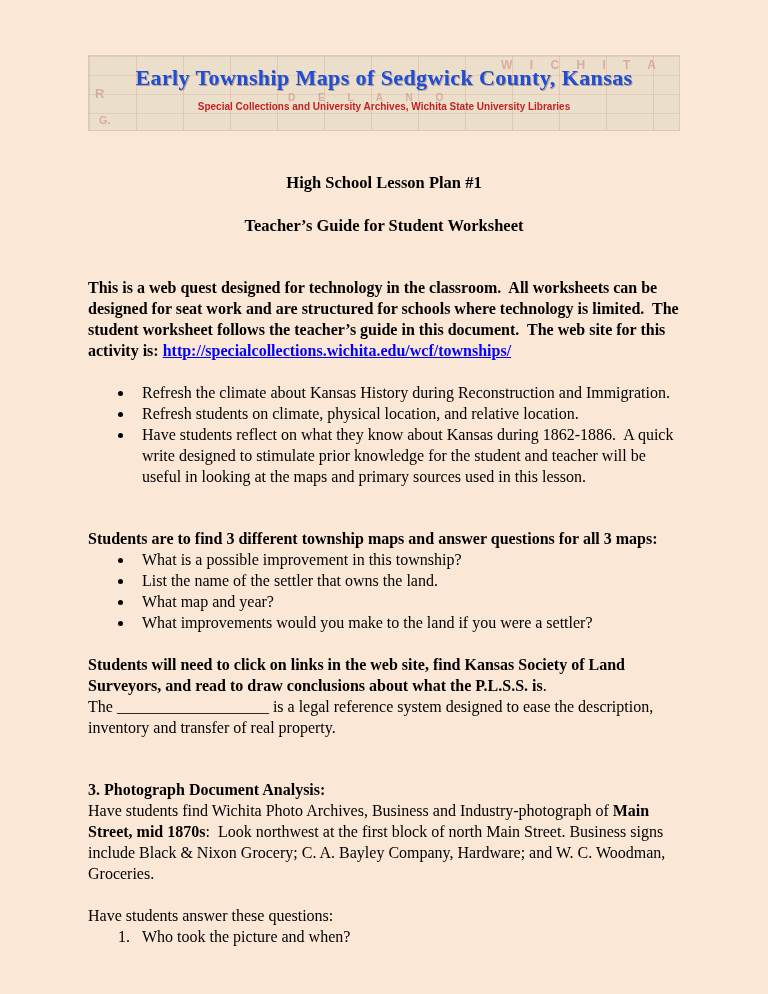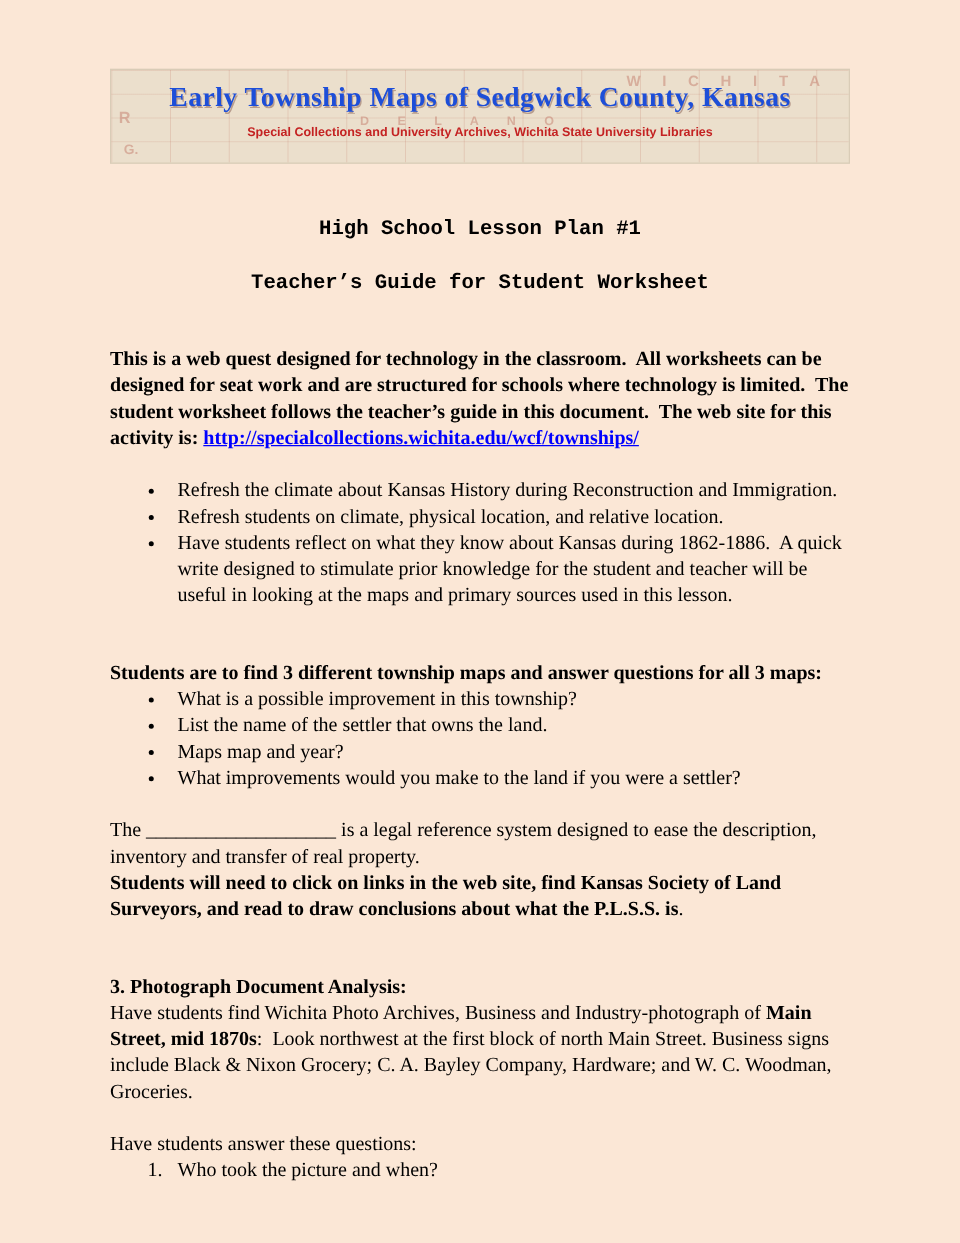--- a/index.html
+++ b/index.html
@@ -60,21 +60,21 @@
   }
   .wm-top { top: 2px; right: 16px; font-size: 12px; }
   .wm-mid { top: 36px; left: 199px; font-size: 10px; letter-spacing: 10px; }
   .wm-left { top: 30px; left: 6px; font-size: 13px; letter-spacing: 0; }
   .wm-bottom { bottom: 4px; left: 10px; font-size: 11px; letter-spacing: 0; }
 
   
   .para { line-height: 1.32; }
   .mb { margin-bottom: 21px; }
   .bold { font-weight: bold; margin-top: 40px; }
-  .center { text-align: center; font-weight: bold; font-size: 16.5px; font-family: Liberation Mono, monospace; }
+  .center { text-align: center; font-weight: bold; font-size: 16.5px; }
   .run { white-space: pre-wrap; }
   a.link { text-decoration: underline; cursor: pointer; }
   a.boldlink { color: #0000ff; font-weight: bold; }
   a.plainlink { color: #1155cc; font-weight: normal; }
   ul.bullets, ol.numbers { line-height: 1.32; padding-left: 46px; }
   ul.bullets li, ol.numbers li { padding-left: 8px; }
   ul.bullets { list-style: disc; }
   ol.numbers { list-style: decimal; }
 </style>
 </head>
@@ -102,27 +102,27 @@
       <li><span class="run">Refresh the climate about Kansas History during Reconstruction and Immigration.</span></li>
       <li><span class="run">Refresh students on climate, physical location, and relative location.</span></li>
       <li><span class="run">Have students reflect on what they know about Kansas during 1862-1886.  A quick write designed to stimulate prior knowledge for the student and teacher will be useful in looking at the maps and primary sources used in this lesson.</span></li>
     </ul>
 
 
     <p class="para bold">Students are to find 3 different township maps and answer questions for all 3 maps:</p>
     <ul class="bullets mb">
       <li><span class="run">What is a possible improvement in this township?</span></li>
       <li><span class="run">List the name of the settler that owns the land.</span></li>
-      <li><span class="run">Maps map and year?</span></li>
+      <li><span class="run">What map and year?</span></li>
       <li><span class="run">What improvements would you make to the land if you were a settler?</span></li>
     </ul>
 
     <div class="mb">
+      <p class="para"><span class="run bold">Students will need to click on links in the web site, find Kansas Society of Land Surveyors, and read to draw conclusions about what the P.L.S.S. is</span><span class="run">.</span></p>
       <p class="para"><span class="run">The ___________________ is a legal reference system designed to ease the description, inventory and transfer of real property.</span></p>
-      <p class="para"><span class="run bold">Students will need to click on links in the web site, find Kansas Society of Land Surveyors, and read to draw conclusions about what the P.L.S.S. is</span><span class="run">.</span></p>
     </div>
 
     <div class="mb">
       <p class="para bold">3.  Photograph Document Analysis:</p>
       <p class="para"><span class="run">Have students find Wichita Photo Archives, Business and Industry-photograph of </span><span class="run bold">Main Street, mid 1870s</span><span class="run">:  Look northwest at the first block of north Main Street. Business signs include Black &amp; Nixon Grocery; C. A. Bayley Company, Hardware; and W. C. Woodman, Groceries.</span></p>
     </div>
 
     <p class="para">Have students answer these questions:</p>
     <ol class="numbers">
       <li><span class="run">Who took the picture and when?</span></li>

